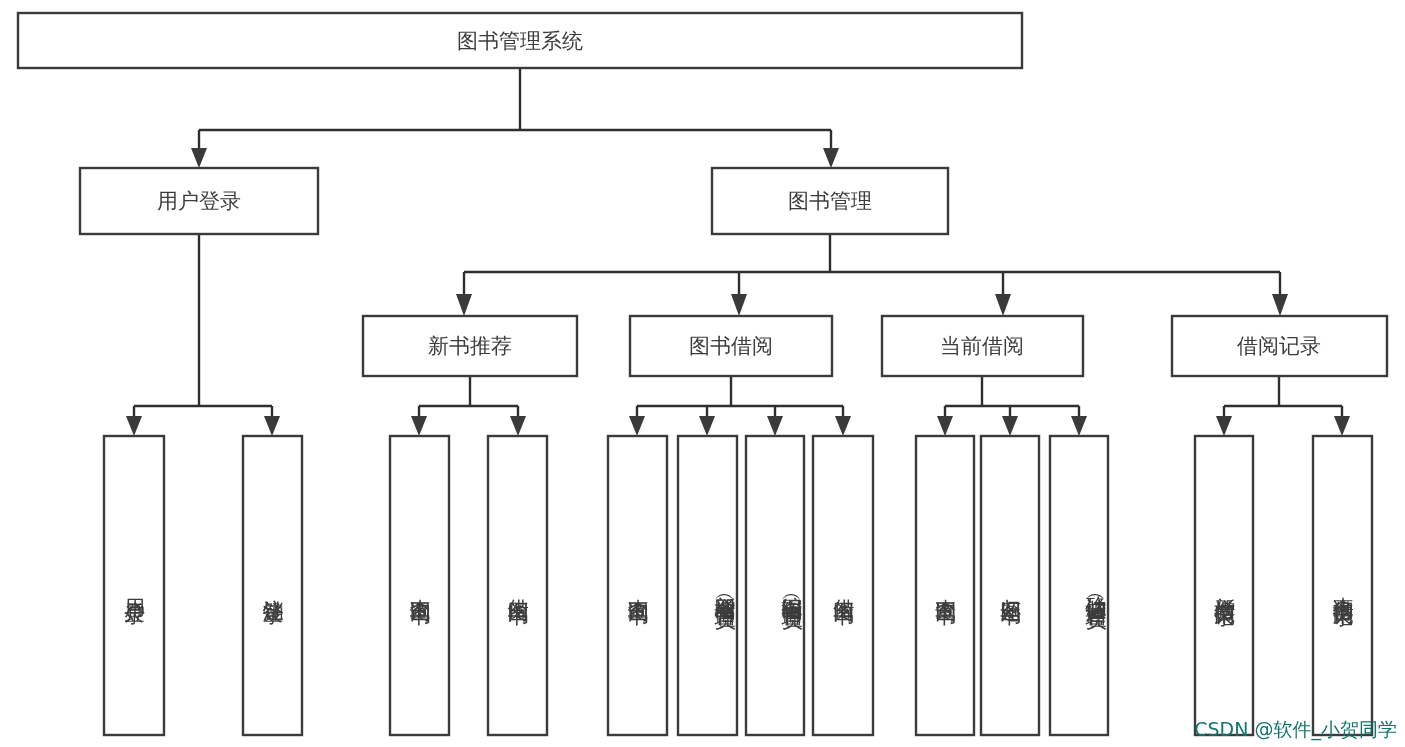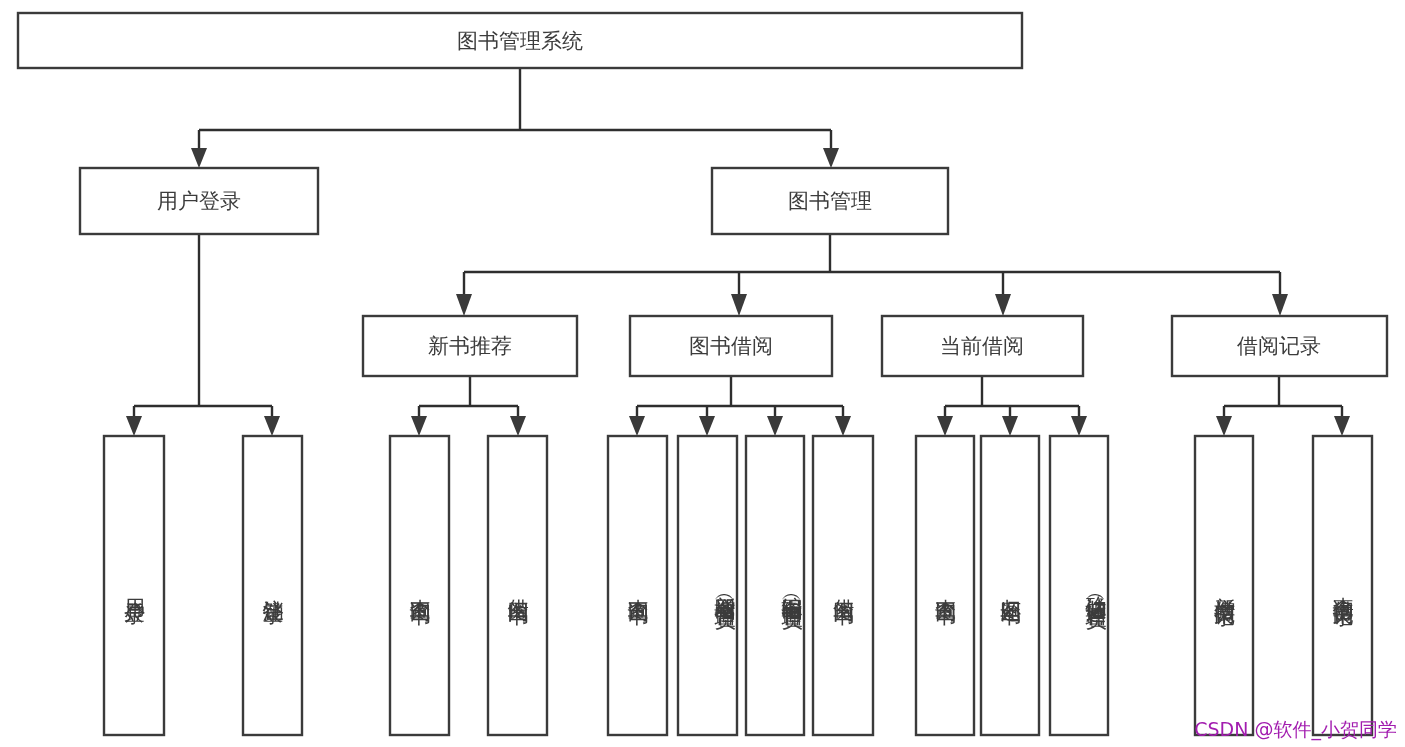--- a/index.html
+++ b/index.html
@@ -69,21 +69,21 @@
   }
   .vlabel.center-v {
     align-items: center;
   }
   .watermark {
     position: absolute;
     right: 8px;
     bottom: 4px;
     font-family: "DejaVu Sans", "Liberation Sans", sans-serif;
     font-size: 19px;
-    color: #a21caf;
+    color: #0f766e;
     white-space: nowrap;
     user-select: none;
   }
 </style>
 </head>
 <body>
 
 <div id="diagram-root">
 
   <svg class="flow" viewBox="0 0 1405 747" xmlns="http://www.w3.org/2000/svg">

